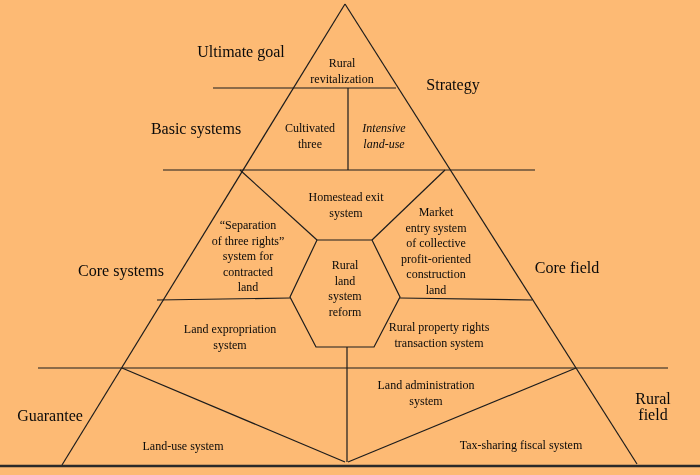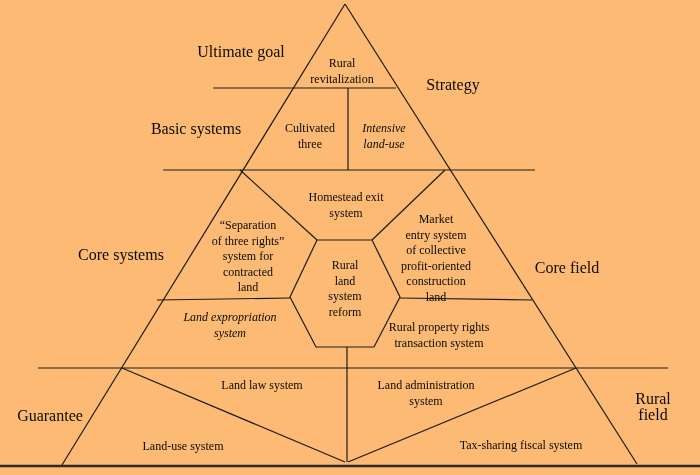--- a/index.html
+++ b/index.html
@@ -64,21 +64,21 @@
       <line x1="122" y1="368" x2="345" y2="462"></line>
       <line x1="576" y1="368" x2="348" y2="462"></line>
 
       <line x1="0" y1="466" x2="700" y2="466" stroke-width="2.4" stroke="#2a2a2a"></line>
     </g>
   </svg>
 
   <div class="lbl outer" style="left:241px; top:52px;">Ultimate goal</div>
   <div class="lbl outer" style="left:453px; top:85px;">Strategy</div>
   <div class="lbl outer" style="left:196px; top:129px;">Basic systems</div>
-  <div class="lbl outer" style="left:121px; top:255px;text-align:center;">Core systems</div>
+  <div class="lbl outer" style="left:121px; top:271px;text-align:center;">Core systems</div>
   <div class="lbl outer" style="left:567px; top:268px;">Core field</div>
   <div class="lbl outer" style="left:42px;  top:416px;margin-left:8px;">Guarantee</div>
   <div class="lbl outer" style="left:653px; top:407px;">Rural field</div>
 
   <div class="lbl" style="left:342px; top:71px;">Rural
 revitalization</div>
   <div class="lbl" style="left:310px; top:136px;">Cultivated
 three</div>
   <div class="lbl" style="left:384px; top:136px;font-style:italic;">Intensive
 land-use</div>
@@ -86,29 +86,28 @@
 system</div>
   <div class="lbl" style="left:248px; top:257px;">“Separation
 of three rights”
 system for
 contracted
 land</div>
   <div class="lbl" style="left:345px; top:289px;">Rural
 land
 system
 reform</div>
-  <div class="lbl" style="left:436px; top:258px;">Market
+  <div class="lbl" style="left:436px; top:251px;">Market
 entry system
 of collective
 profit-oriented
 construction
 land</div>
-  <div class="lbl" style="left:230px; top:325px;font-style:italic;">Land expropriation
+  <div class="lbl" style="left:230px; top:337px;">Land expropriation
 system</div>
   <div class="lbl" style="left:439px; top:335px;">Rural property rights
 transaction system</div>
-  <div class="lbl" style="left:262px; top:386px;">Land law system</div>
   <div class="lbl" style="left:426px; top:393px;">Land administration
 system</div>
   <div class="lbl" style="left:521px; top:446px;">Tax-sharing fiscal system</div>
   <div class="lbl" style="left:183px; top:447px;">Land-use system</div>
 
 </div>
 
 </body></html>

